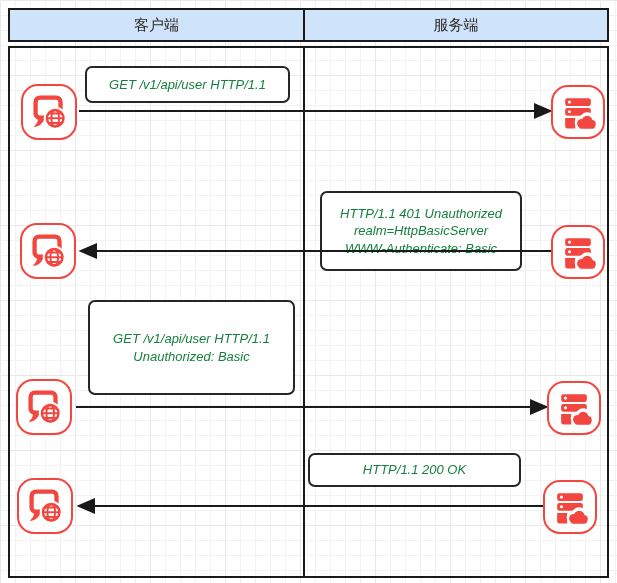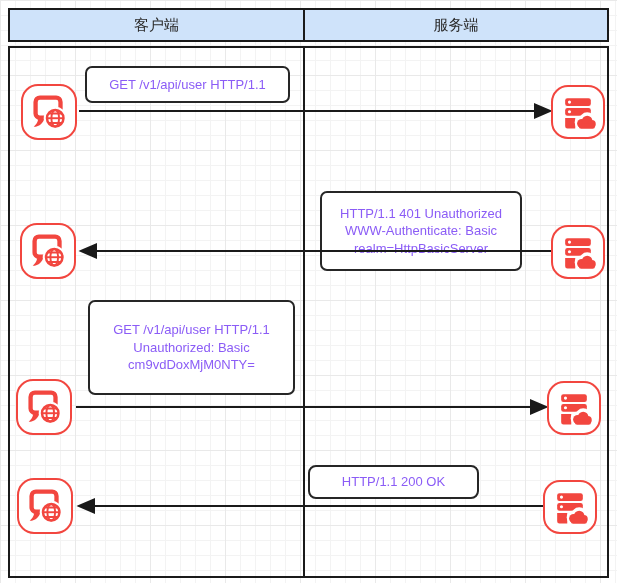--- a/index.html
+++ b/index.html
@@ -38,22 +38,23 @@
     width:2px;background:#1a1a1a;
   }
   .msg-box{
     position:absolute;
     box-sizing:border-box;
     background:#ffffff;
     border:2px solid #262626;
     border-radius:7px;
     display:flex;flex-direction:column;
     align-items:center;justify-content:center;
-    font-size:13px;line-height:17.5px;color:#8b5cf6;
+    font-size:13px;line-height:17.5px;color:#15803d;
     text-align:right;
+    font-style:italic;
   }
   .msg-box span{display:block;white-space:nowrap;}
   .node{
     position:absolute;
     box-sizing:border-box;
     width:56px;height:56px;
     background:#ffffff;
     border:2px solid #f2463f;
     border-radius:17px;
     display:flex;align-items:center;justify-content:center;
@@ -75,31 +76,30 @@
 
   <div class="body-box" style="left:8px;top:46px;width:601px;height:532px;"></div>
   <div class="v-divider" style="left:303px;top:46px;height:532px;"></div>
 
   <div class="msg-box" style="left:85px;top:66px;width:205px;height:37px;">
     <span>GET /v1/api/user HTTP/1.1</span>
   </div>
 
   <div class="msg-box" style="left:320px;top:150px;width:202px;height:80px;margin-top:41px;">
     <span>HTTP/1.1 401 Unauthorized</span>
+    <span>realm=HttpBasicServer</span>
     <span>WWW-Authenticate: Basic</span>
-    <span>realm=HttpBasicServer</span>
   </div>
 
   <div class="msg-box" style="left:88px;top:300px;width:207px;height:95px;">
     <span>GET /v1/api/user HTTP/1.1</span>
     <span>Unauthorized: Basic</span>
-    <span>cm9vdDoxMjM0NTY=</span>
-  </div>
-
-  <div class="msg-box" style="left:308px;top:465px;width:171px;height:34px;border-radius:8px;">
+  </div>
+
+  <div class="msg-box" style="left:308px;top:453px;width:213px;height:34px;">
     <span>HTTP/1.1 200 OK</span>
   </div>
 
   <svg class="arrow-layer" width="617" height="583" viewBox="0 0 617 583">
     <g stroke="#1a1a1a" stroke-width="2" fill="#1a1a1a">
       <line x1="79" y1="111" x2="536" y2="111"></line>
       <path d="M550 111 L535 104.5 L535 117.5 Z"></path>
 
       <line x1="551" y1="251" x2="95" y2="251"></line>
       <path d="M81 251 L96 244.5 L96 257.5 Z"></path>

